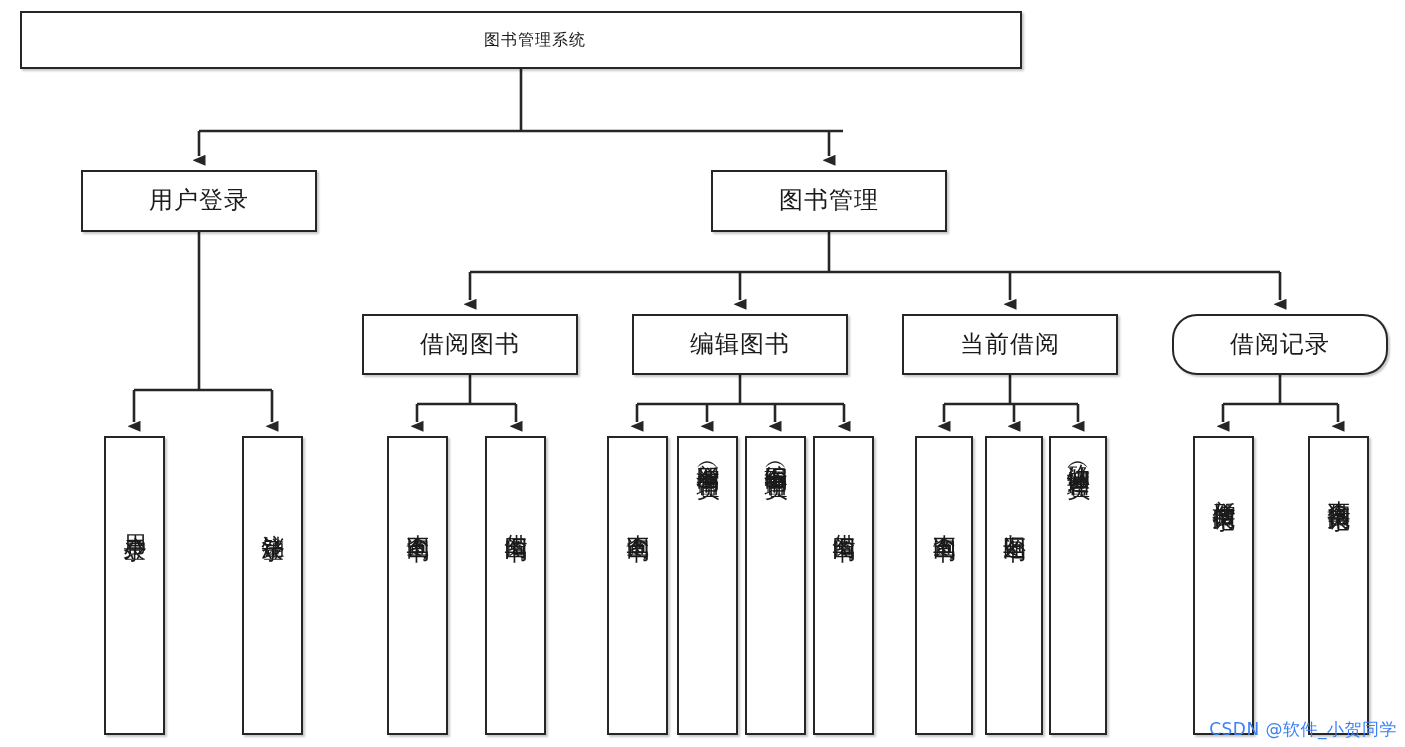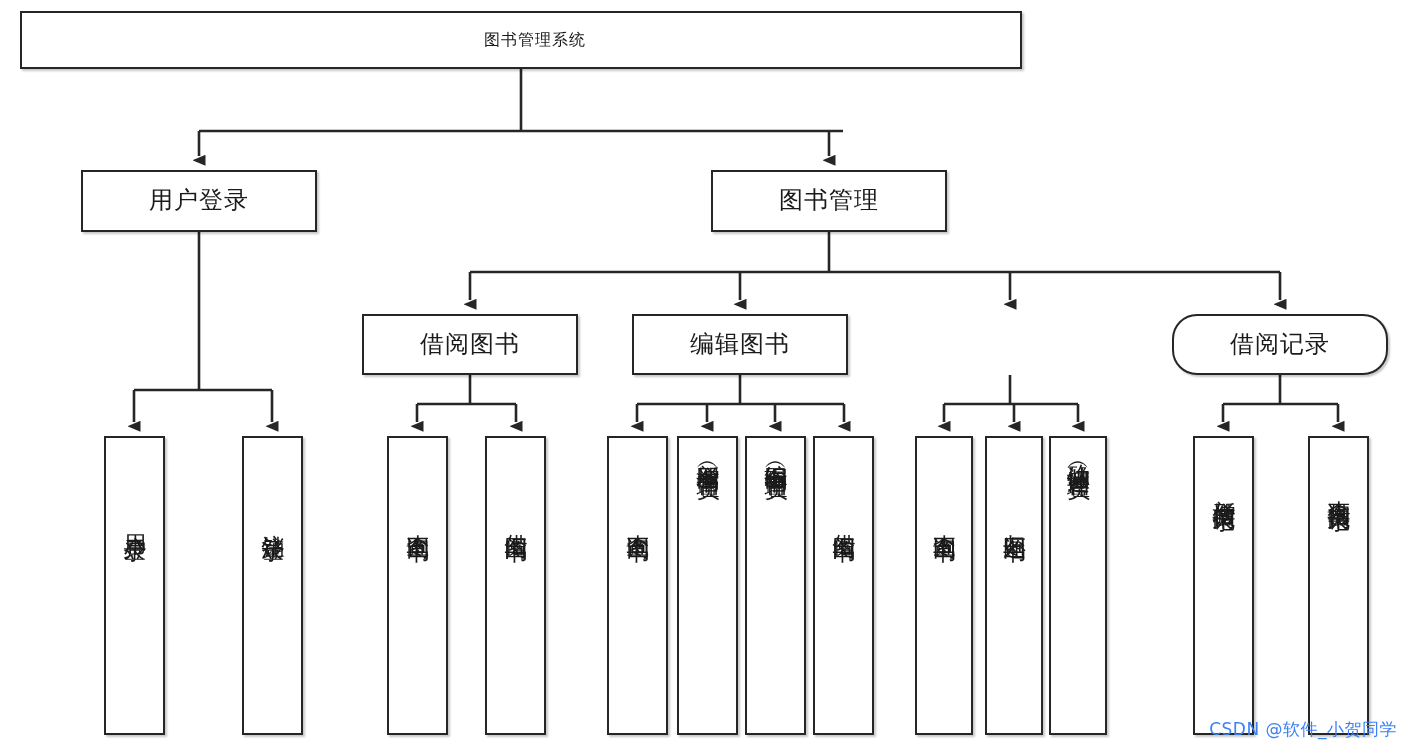--- a/index.html
+++ b/index.html
@@ -125,20 +125,21 @@
     </g>
   </svg>
 
   <div class="node h root" style="left: 20px; top: 11px; width: 1002px; height: 58px;">图书管理系统</div>
 
   <div class="node h" style="left: 81px; top: 170px; width: 236px; height: 62px;">用户登录</div>
   <div class="node h" style="left: 711px; top: 170px; width: 236px; height: 62px;">图书管理</div>
 
   <div class="node h" style="left: 362px; top: 314px; width: 216px; height: 61px;">借阅图书</div>
   <div class="node h" style="left: 632px; top: 314px; width: 216px; height: 61px;">编辑图书</div>
+  <div class="node h" style="left: 902px; top: 314px; width: 216px; height: 61px;">当前借阅</div>
   <div class="node h" style="left: 1172px; top: 314px; width: 216px; height: 61px; border-radius: 25px;">借阅记录</div>
 
   <div class="node v pad-lo" style="left: 104px; top: 436px; width: 61px; height: 299px;">用户登录</div>
   <div class="node v pad-lo" style="left: 242px; top: 436px; width: 61px; height: 299px;">注销登录</div>
   <div class="node v pad-lo" style="left: 387px; top: 436px; width: 61px; height: 299px;">查询图书</div>
   <div class="node v pad-lo" style="left: 485px; top: 436px; width: 61px; height: 299px;">借阅图书</div>
   <div class="node v pad-lo" style="left: 607px; top: 436px; width: 61px; height: 299px;">查询图书</div>
   <div class="node v pad-hi" style="left: 677px; top: 436px; width: 61px; height: 299px;">新增图书（管理员）</div>
   <div class="node v pad-hi" style="left: 745px; top: 436px; width: 61px; height: 299px;">编辑图书（管理员）</div>
   <div class="node v pad-lo" style="left: 813px; top: 436px; width: 61px; height: 299px;">借阅图书</div>

